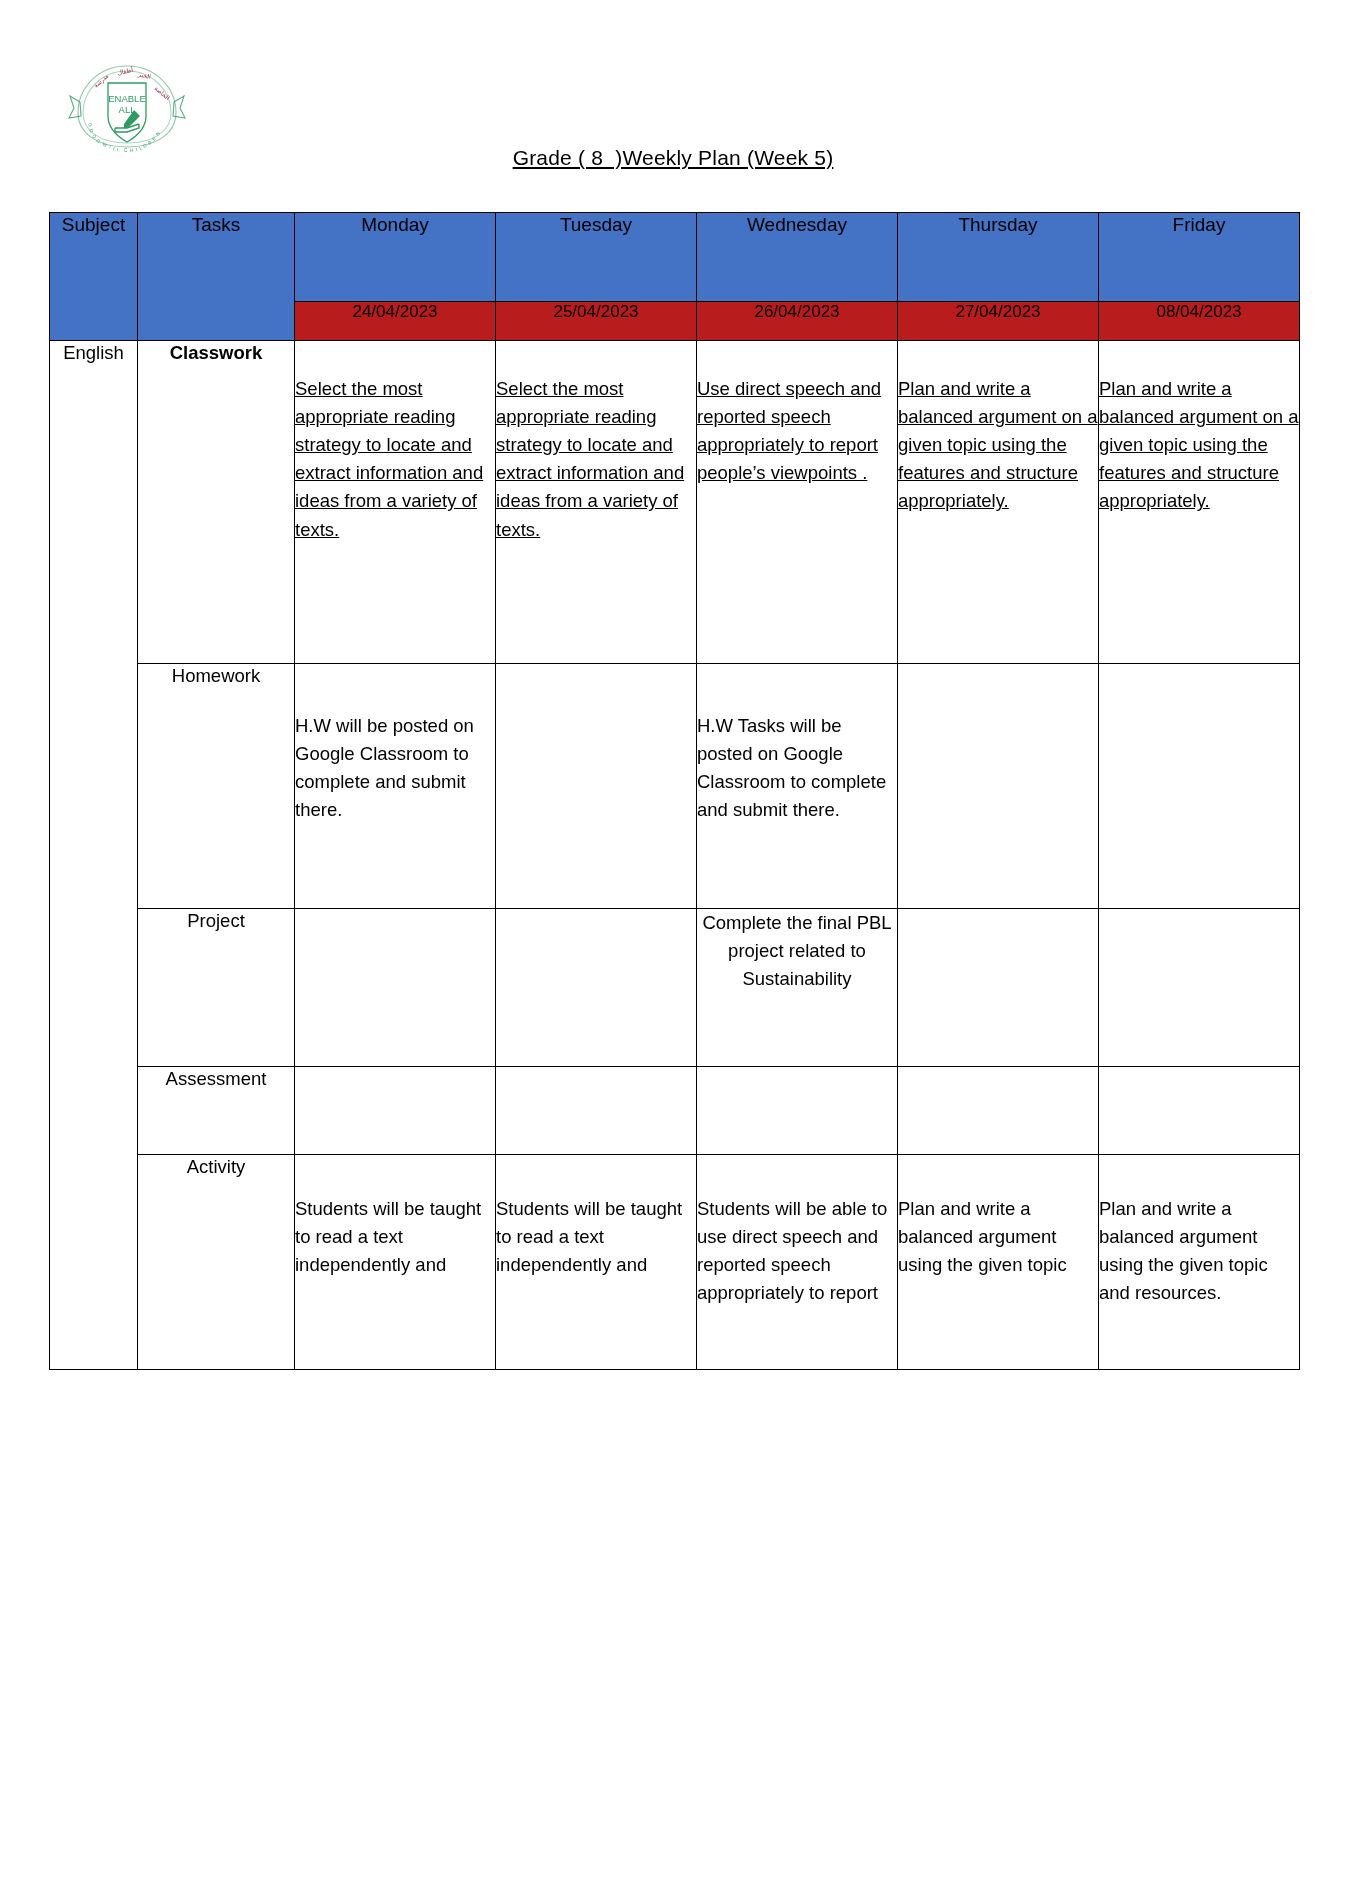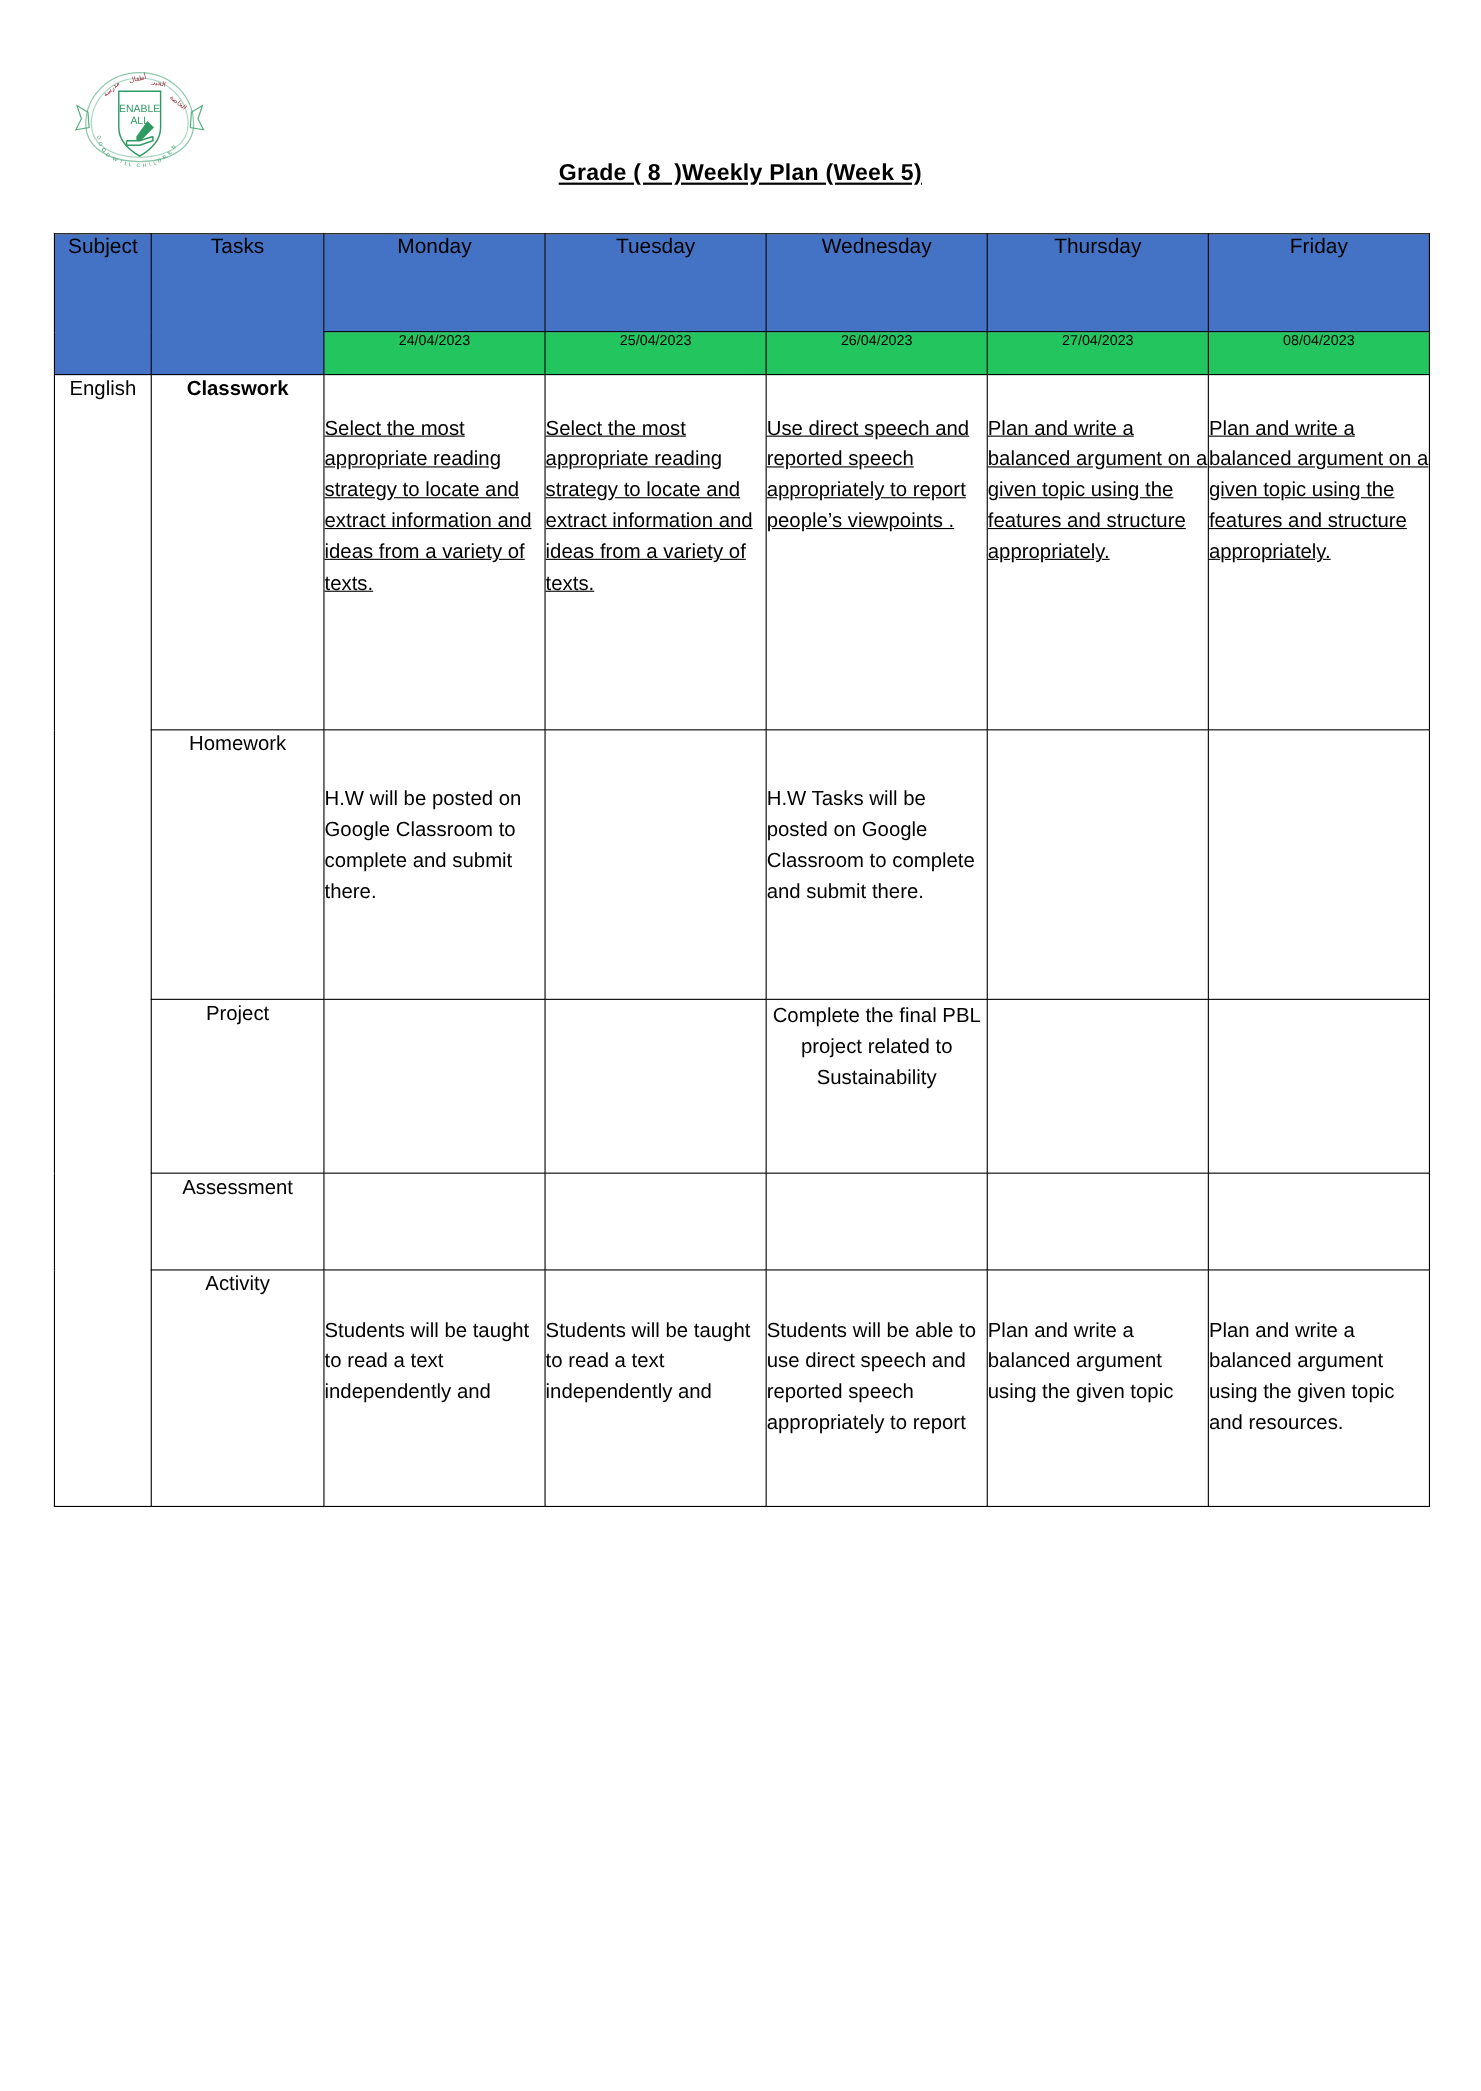--- a/index.html
+++ b/index.html
@@ -38,21 +38,21 @@
   .title-row {
     position: absolute;
     left: 0;
     top: 146px;
     width: 1346px;
     text-align: center;
   }
   .doc-title {
     font-family: "Liberation Sans", sans-serif;
     font-size: 21px;
-    font-weight: bold;
+    font-weight: normal;
     text-decoration: underline;
     letter-spacing: 0.2px;
     white-space: pre;
   }
 
   
   .plan-table {
     position: absolute;
     left: 49px;
     top: 212px;
@@ -72,24 +72,24 @@
   .hdr {
     background: #4472C4;
     text-align: center;
     vertical-align: middle;
     font-size: 19px;
     height: 88px;
     line-height: 1.25;
     padding: 6px 2px;
   }
   .hdr-date {
-    background: #22c55e;
+    background: #b91c1c;
     text-align: center;
     vertical-align: middle;
-    font-size: 13px;
+    font-size: 17px;
     height: 38px;
     padding: 3px 2px;
   }
 
   .col-subject { width: 88px; }
   .col-tasks   { width: 157px; }
   .col-day     { width: 201px; }
 
   .subject-cell {
     text-align: center;

